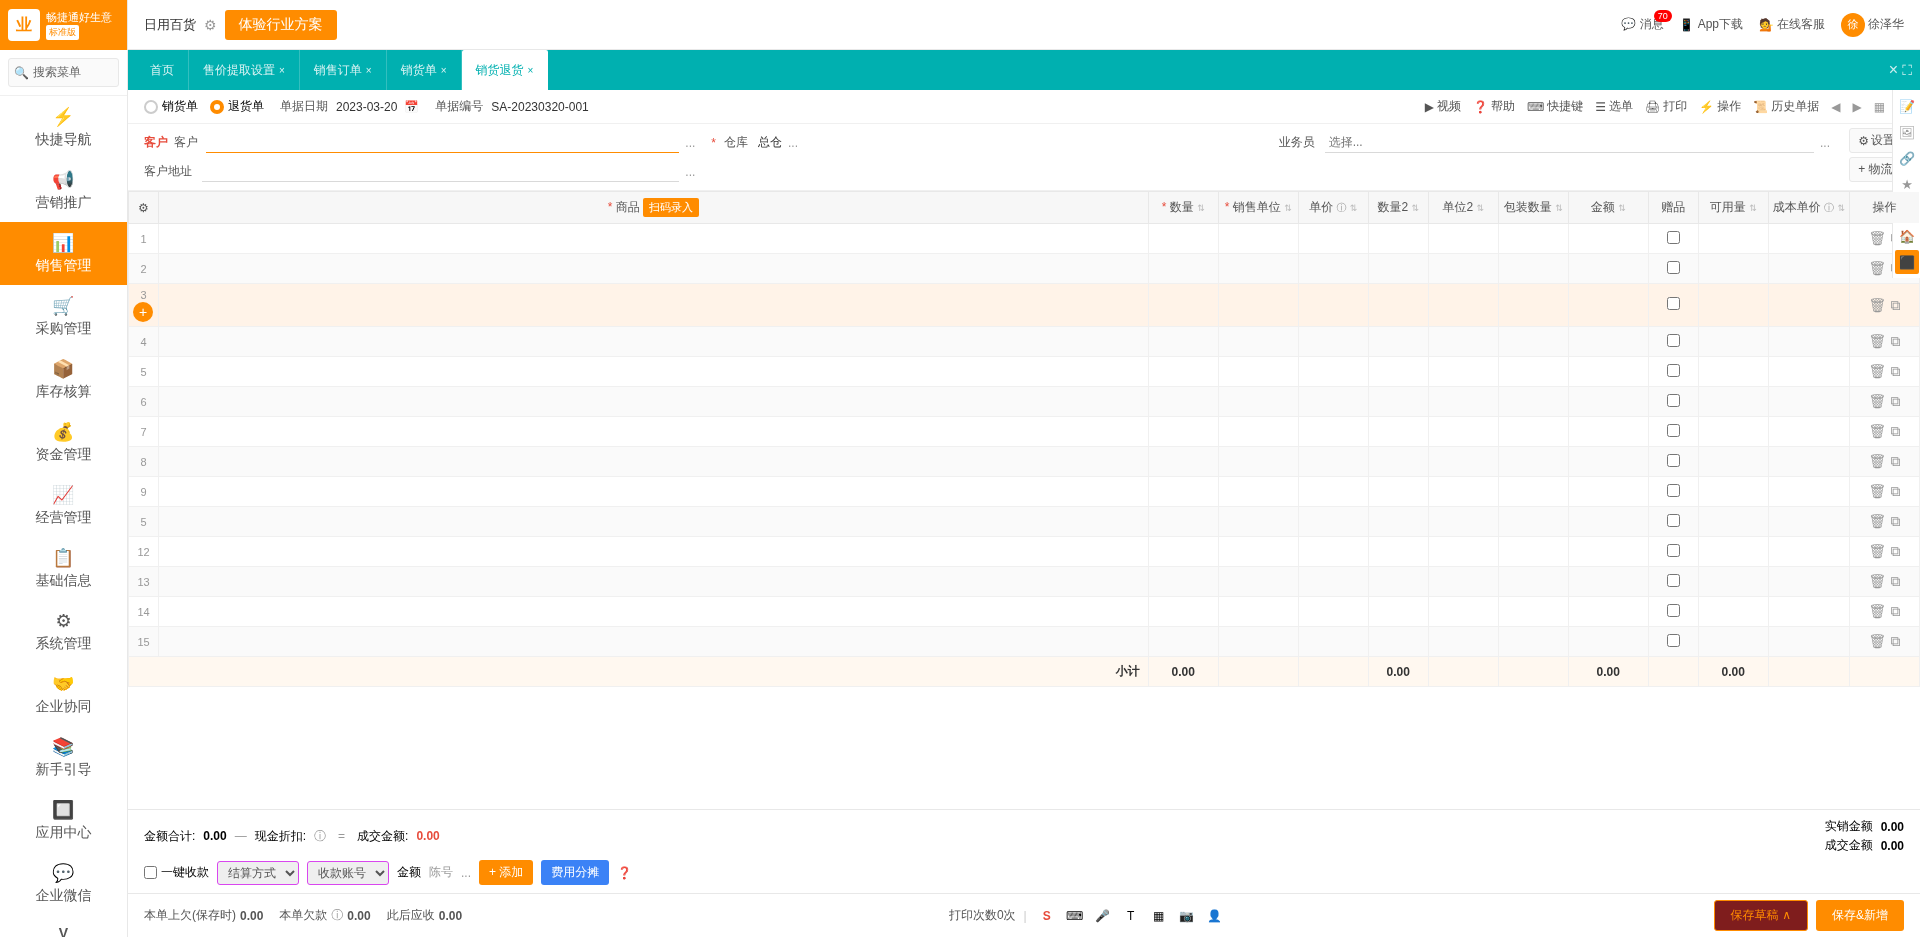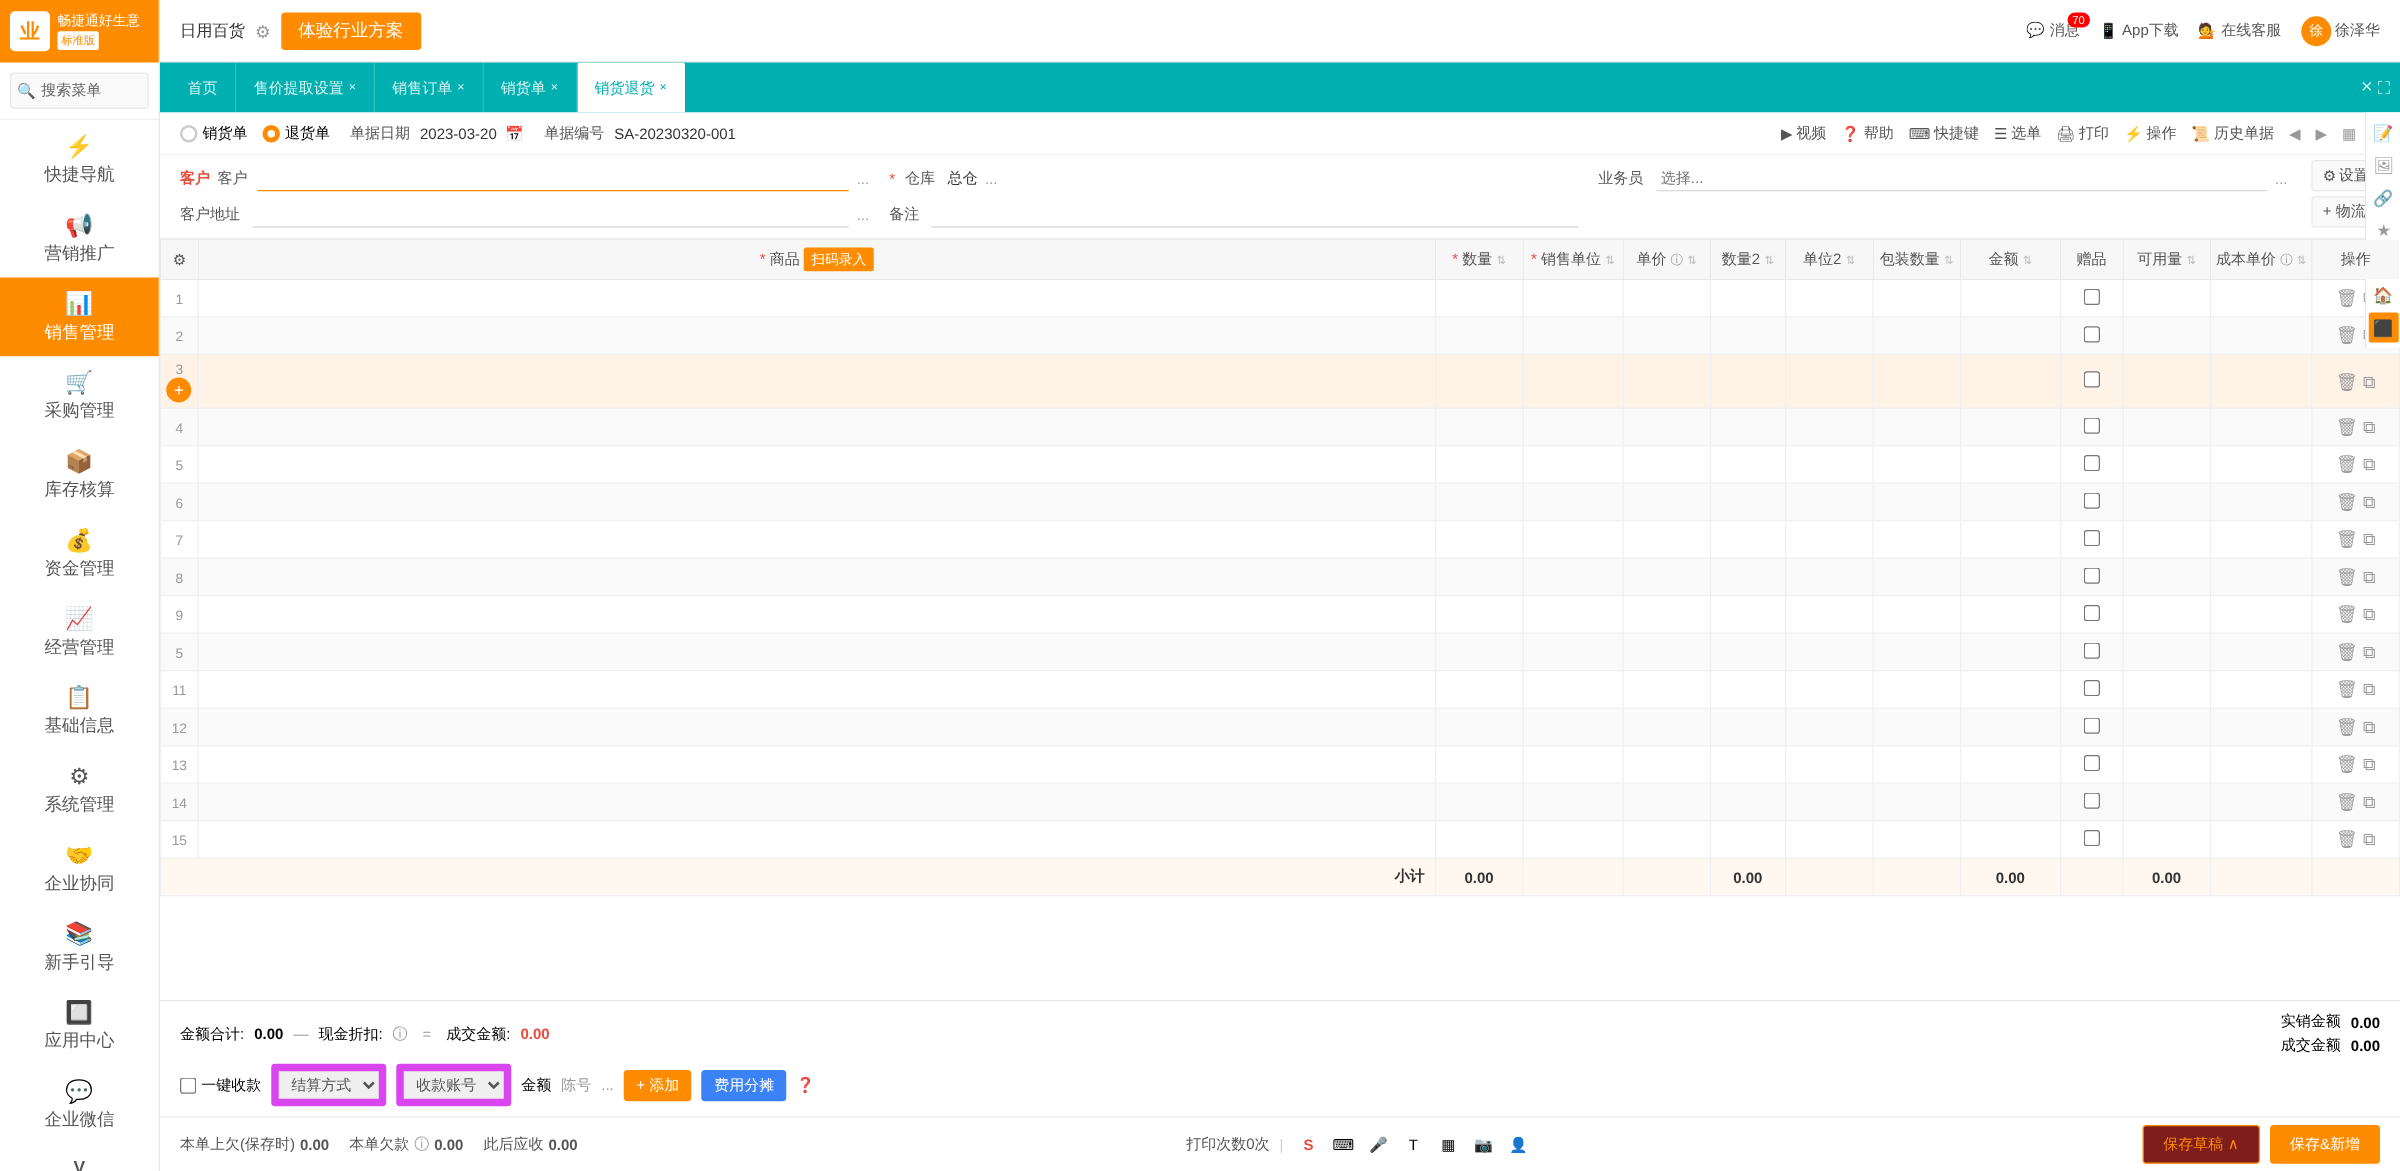--- a/index.html
+++ b/index.html
@@ -139,21 +139,21 @@
     .footer {
       border-top: 1px solid #e8e8e8; padding: 8px 16px;
       background: #fff;
     }
     .footer-row1 { display: flex; align-items: center; gap: 8px; margin-bottom: 6px; }
     .footer-minus { color: #999; }
     .footer-eq { color: #999; }
     .footer-row2 { display: flex; align-items: center; gap: 8px; }
     .footer-checkbox { display: flex; align-items: center; gap: 4px; }
     .footer-select {
-      border: 6px solid #d946ef; padding: 3px 6px; border-radius: 3px; color: #555;
+      border: 1px solid #d946ef; padding: 3px 6px; border-radius: 3px; color: #555;
     }
     .footer-add-btn {
       background: #ff8c00; color: #fff; border: none; padding: 4px 10px;
       border-radius: 3px; cursor: pointer;
     }
     .fee-btn {
       background: #3b82f6; color: #fff; border: none; padding: 4px 10px;
       border-radius: 3px; cursor: pointer;
     }
 
@@ -418,24 +418,20 @@
         <div class="field-row">
           <span style="color:#555;margin-right:4px;">业务员</span>
           <input class="field-input" type="text" placeholder="选择..." style="">
           <span class="field-dots">...</span>
         </div>
         <div class="field-row">
           <span style="color:#555;margin-right:4px;">客户地址</span>
           <input class="field-input" type="text" style="">
           <span class="field-dots">...</span>
         </div>
-        <div class="field-row">
-          <span style="color:#555;margin-right:4px;">备注</span>
-          <input class="field-input" type="text" style="width: 300px;">
-        </div>
       </div>
       <div style="position:absolute;right:16px;top:4px;display:flex;flex-direction:column;gap:4px;">
         <button class="side-btn">
           <span>⚙</span>
           <span>设置</span>
         </button>
         <button class="side-btn">
           <span>+ 物流</span>
         </button>
       </div>
@@ -633,35 +629,20 @@
               <td></td>
               <td></td>
               <td></td>
               <td class="checkbox-cell"><input type="checkbox" style=""></td>
               <td></td>
               <td></td>
               <td><span class="action-icon" style="margin-right:4px;">🗑</span><span class="action-icon">⧉</span></td>
             </tr>
             <tr>
               <td><span class="row-num">5</span></td>
-              <td></td>
-              <td></td>
-              <td></td>
-              <td></td>
-              <td></td>
-              <td></td>
-              <td></td>
-              <td></td>
-              <td class="checkbox-cell"><input type="checkbox" style=""></td>
-              <td></td>
-              <td></td>
-              <td><span class="action-icon" style="margin-right:4px;">🗑</span><span class="action-icon">⧉</span></td>
-            </tr>
-            <tr>
-              <td><span class="row-num">11</span></td>
               <td></td>
               <td></td>
               <td></td>
               <td></td>
               <td></td>
               <td></td>
               <td></td>
               <td></td>
               <td class="checkbox-cell"><input type="checkbox" style=""></td>
               <td></td>

